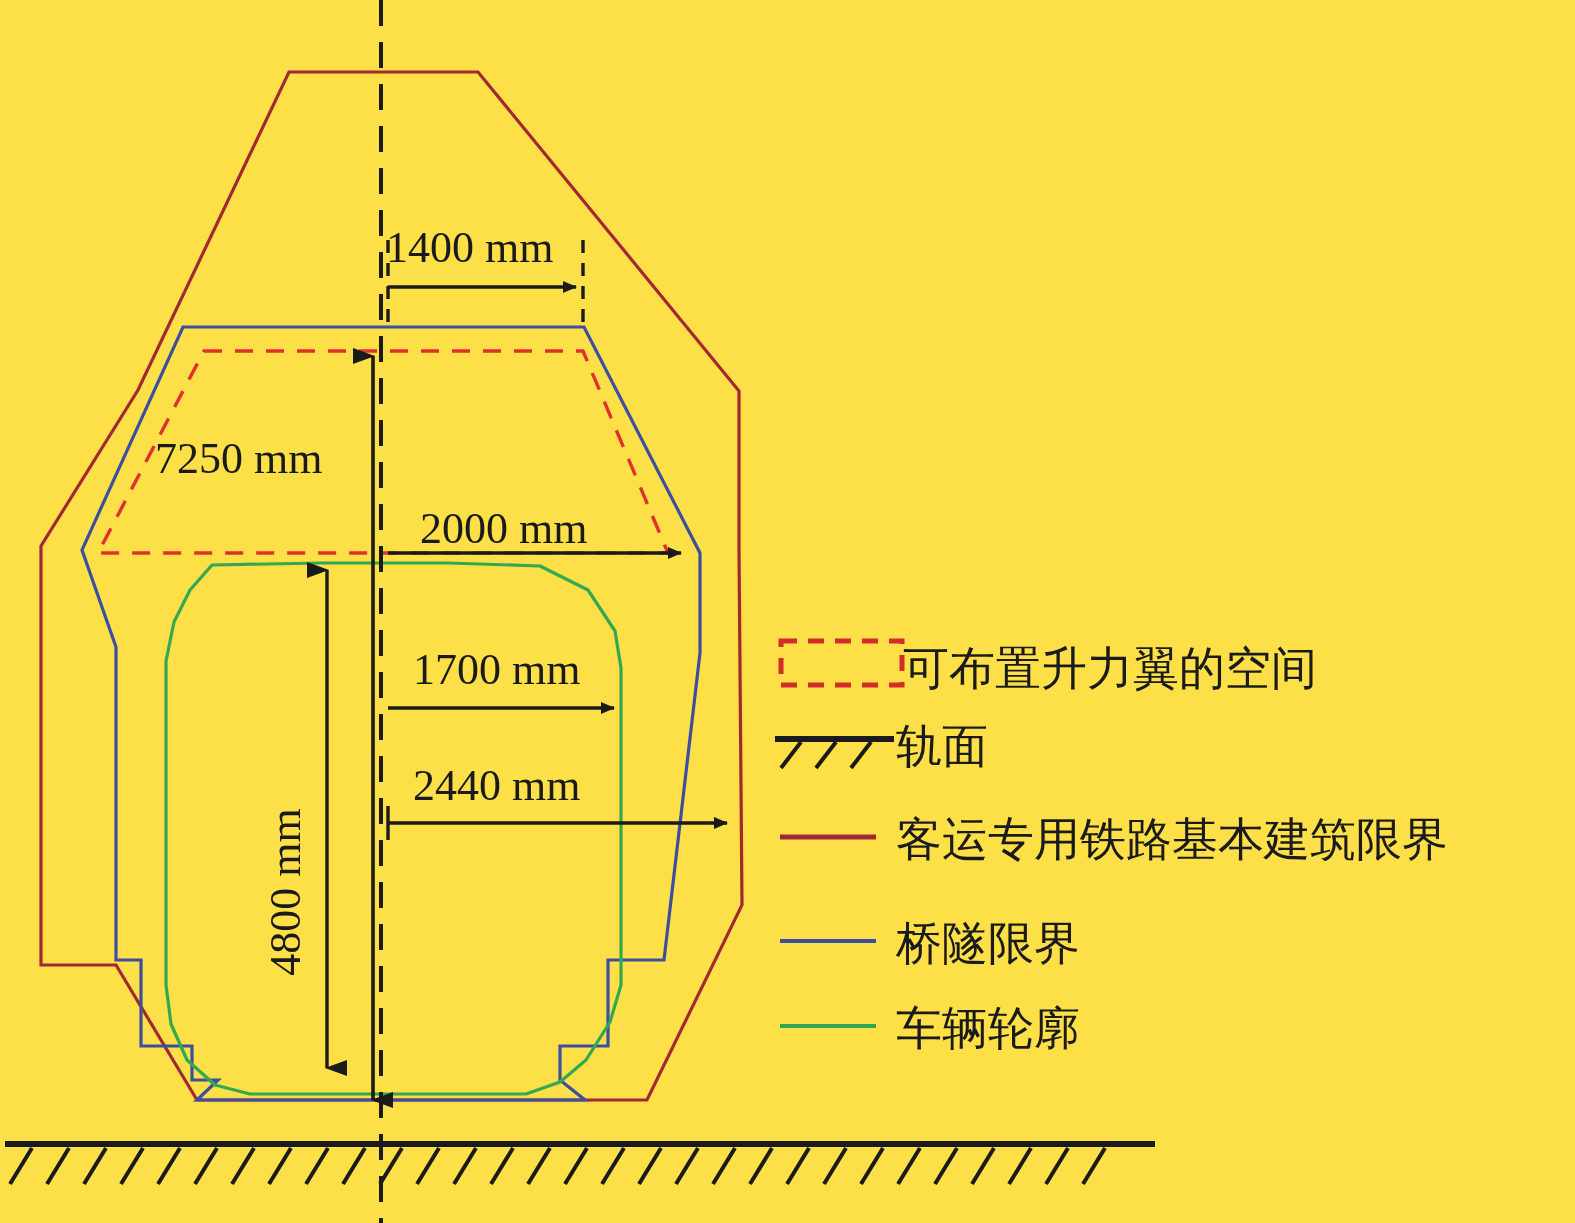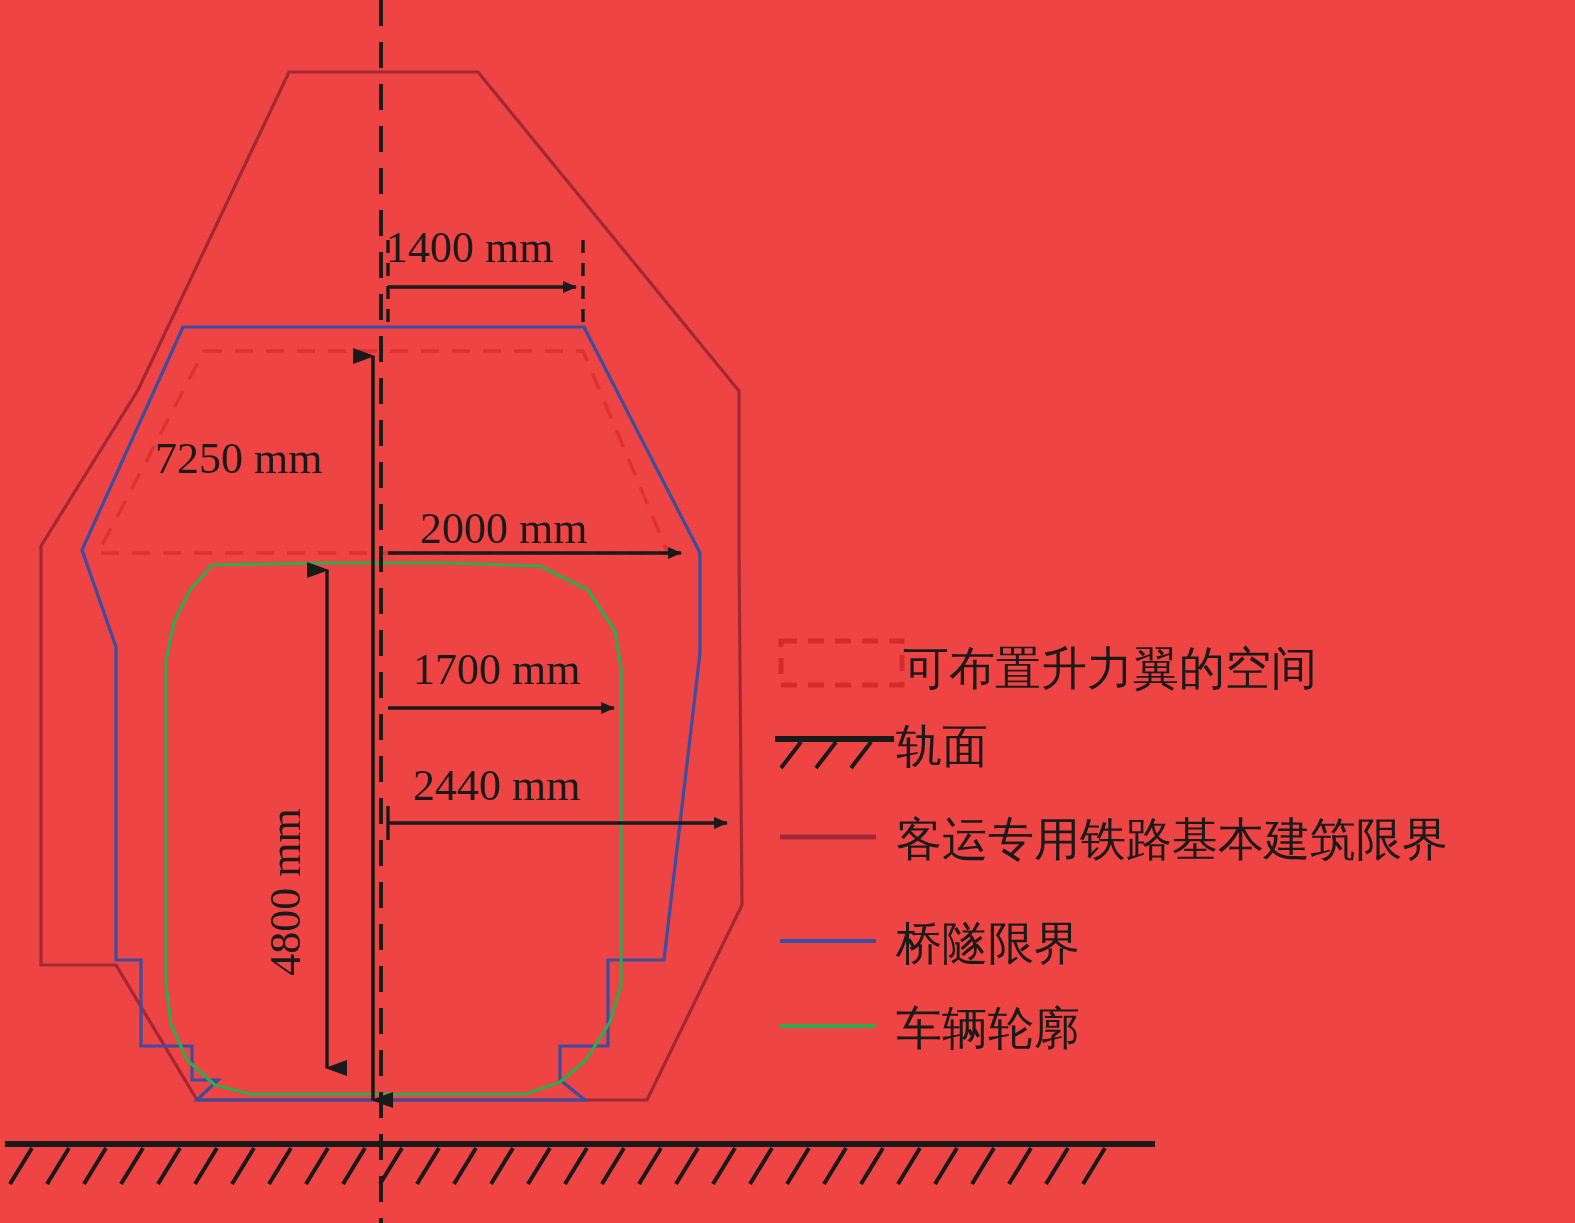--- a/index.html
+++ b/index.html
@@ -1,17 +1,17 @@
 <!DOCTYPE html>
 <html><head>
 <meta charset="utf-8">
 <style>
   html,body{margin:0;padding:0;background:#ffffff;}
   body{width:1575px;height:1223px;font-family:"Liberation Serif",serif;overflow:hidden;}
-  #stage{position:relative;width:1575px;height:1223px;background:#ef4444;}
+  #stage{position:relative;width:1575px;height:1223px;background:#fde047;}
   svg{display:block;}
   .dimtext{font-family:"Liberation Serif",serif;font-size:44px;fill:#1a1a1a;}
   .legtext{font-family:"DejaVu Sans",sans-serif;font-size:46px;fill:#1a1a1a;}
 </style>
 </head>
 <body>
 
 <div id="stage">
 <svg width="1575" height="1223" viewBox="0 0 1575 1223" xmlns="http://www.w3.org/2000/svg">
 

